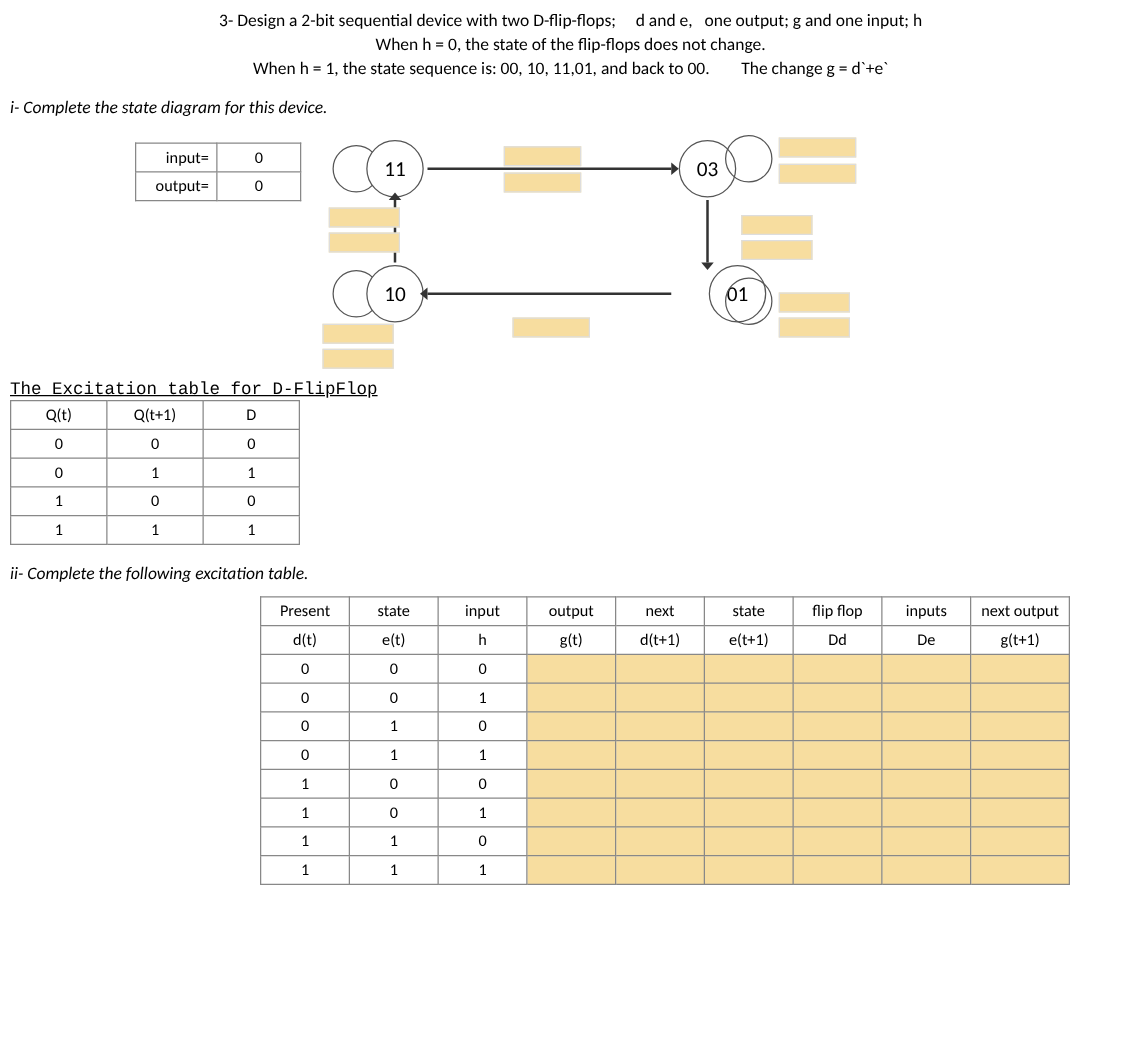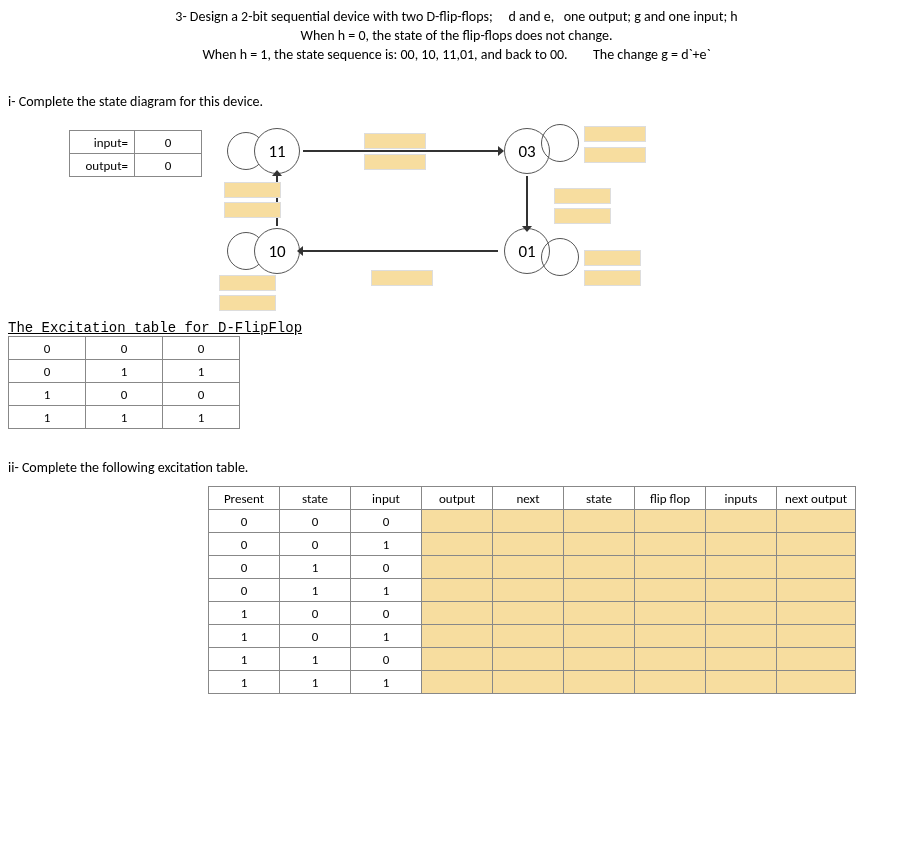--- a/index.html
+++ b/index.html
@@ -6,34 +6,34 @@
     font-family: Calibri, Arial, sans-serif;
     font-size: 14px;
     margin: 0;
     padding: 8px;
     background: #fff;
     color: #000;
     width: 913px;
     box-sizing: border-box;
   }
   .prompt-line { margin-bottom: 2px; text-align: center; }
-  .section-title { margin-top: 30px; margin-bottom: 10px; }
+  .section-title { margin-top: 14px; margin-bottom: 10px; font-style: italic; }
   table { border-collapse: collapse; }
   td, th {
     border: 1px solid #888;
     padding: 2px 8px;
     text-align: center;
     font-size: 13px;
     font-weight: normal;
     min-width: 50px;
     height: 18px;
   }
   .io-table td { border:1px solid #888; }
   .io-table .lbl { text-align:right; padding-right:6px; min-width:50px; }
-  .diagram-wrap { position: relative; height: 200px; margin-top: 6px; margin-left: 81px; width: 620px; }
+  .diagram-wrap { position: relative; height: 200px; margin-top: 6px; margin-left: 120px; width: 620px; }
   .state-circle {
     position: absolute;
     width: 44px;
     height: 44px;
     border: 1.5px solid #555;
     border-radius: 50%;
     display: flex;
     align-items: center;
     justify-content: center;
     background: #fff;
@@ -116,21 +116,21 @@
   <div class="state-circle" style="left:415px; top:8px;">
       <span>03</span>
     </div>
   <div class="loop-circle" style="left:452px; top:4px;"></div>
 
   <div class="loop-circle" style="left:138px; top:112px;"></div>
   <div class="state-circle" style="left:165px; top:108px;">
       <span>10</span>
     </div>
 
-  <div class="state-circle" style="left:415px; top:108px;">
+  <div class="state-circle" style="left:439px; top:108px;">
       <span>01</span>
     </div>
   <div class="loop-circle" style="left:452px; top:118px;"></div>
 
   <div class="arrow arrow-head-r" style="left:214px; top:30px; width:195px; height:2px;"></div>
   <div class="arrow arrow-head-l" style="left:214px; top:130px; width:195px; height:2px;"></div>
   <div class="arrow arrow-head-u" style="left:187px; top:56px; width:2px; height:50px;"></div>
   <div class="arrow arrow-head-d" style="left:437px; top:56px; width:2px; height:50px;"></div>
 
   <div class="hbar" style="left:275px; top:13px; width:60px;"></div>
@@ -144,20 +144,25 @@
   <div class="hbar" style="left:282px; top:150px; width:60px;"></div>
   <div class="hbar" style="left:130px; top:155px; width:55px;"></div>
   <div class="hbar" style="left:130px; top:175px; width:55px;"></div>
   <div class="hbar" style="left:495px; top:130px; width:55px;"></div>
   <div class="hbar" style="left:495px; top:150px; width:55px;"></div>
 </div>
 
 <div style="text-decoration:underline;font-family:Liberation Mono, monospace;">The Excitation table for D-FlipFlop</div>
 <table class="ex-table">
   <tbody>
+      <tr>
+    <td>Q(t)</td>
+    <td>Q(t+1)</td>
+    <td>D</td>
+  </tr>
   <tr>
         <td>0</td>
         <td>0</td>
         <td>0</td>
       </tr>
   <tr>
         <td>0</td>
         <td>1</td>
         <td>1</td>
       </tr>
@@ -183,20 +188,31 @@
     <td>state</td>
     <td>input</td>
     <td>output</td>
     <td>next</td>
     <td>state</td>
     <td>flip flop</td>
     <td>inputs</td>
     <td>next output</td>
   </tr>
   <tr>
+    <td>d(t)</td>
+    <td>e(t)</td>
+    <td>h</td>
+    <td>g(t)</td>
+    <td>d(t+1)</td>
+    <td>e(t+1)</td>
+    <td>Dd</td>
+    <td>De</td>
+    <td>g(t+1)</td>
+  </tr>
+  <tr>
         <td>0</td>
         <td>0</td>
         <td>0</td>
         <td class="fill-cell"></td>
         <td class="fill-cell"></td>
         <td class="fill-cell"></td>
         <td class="fill-cell"></td>
         <td class="fill-cell"></td>
         <td class="fill-cell"></td>
       </tr>

